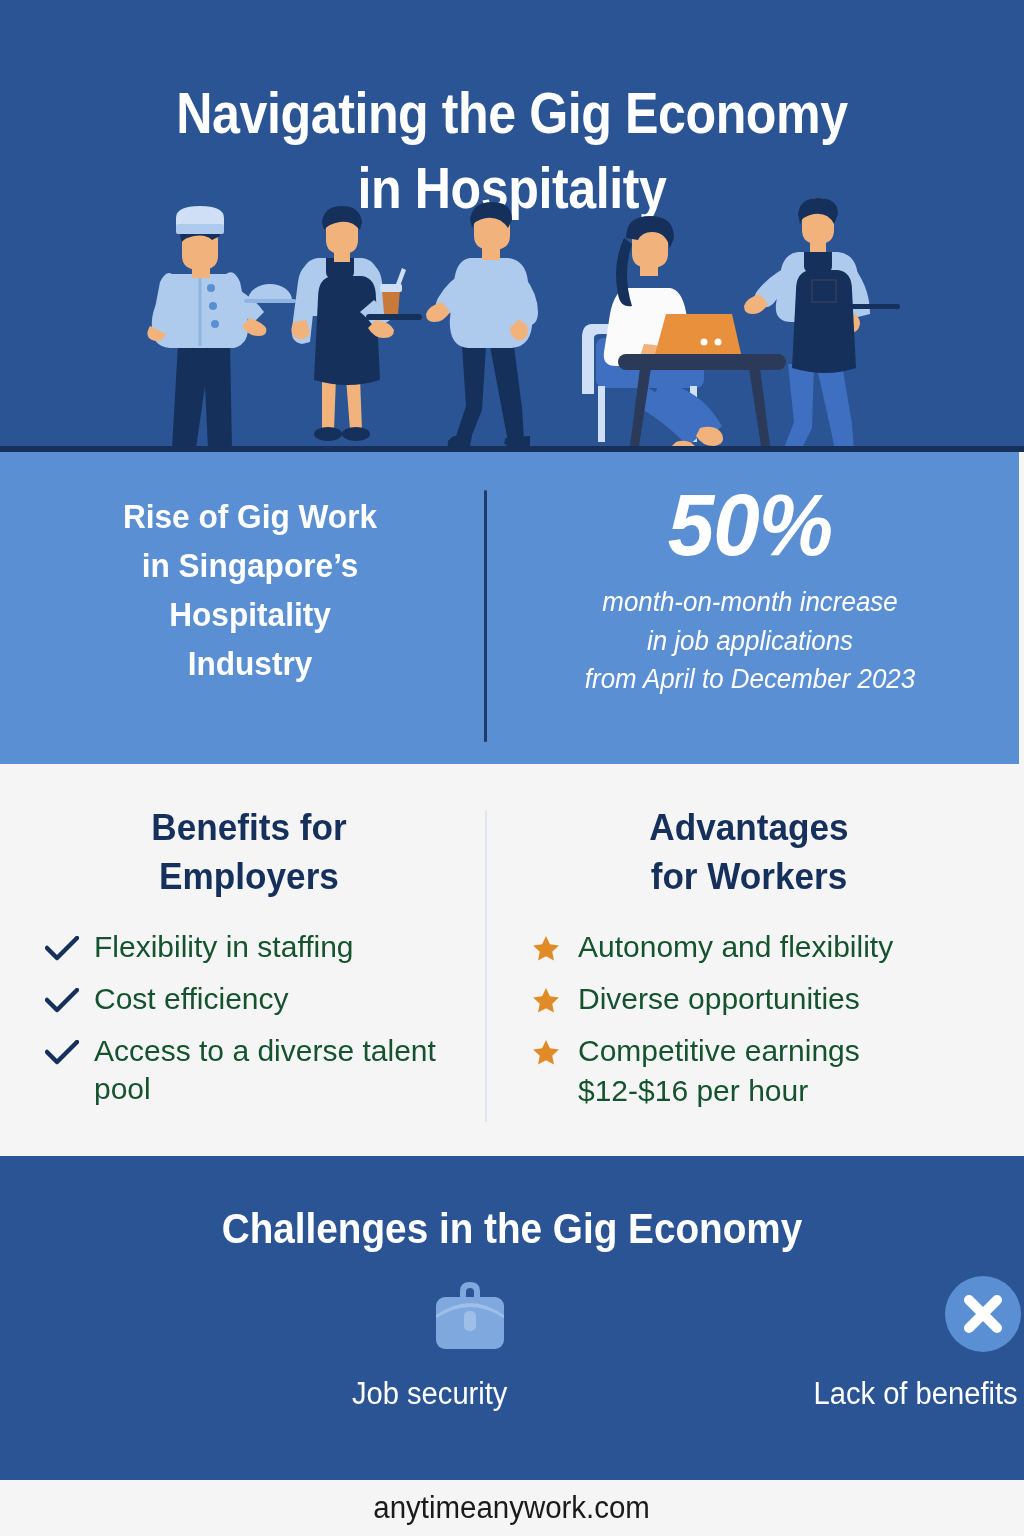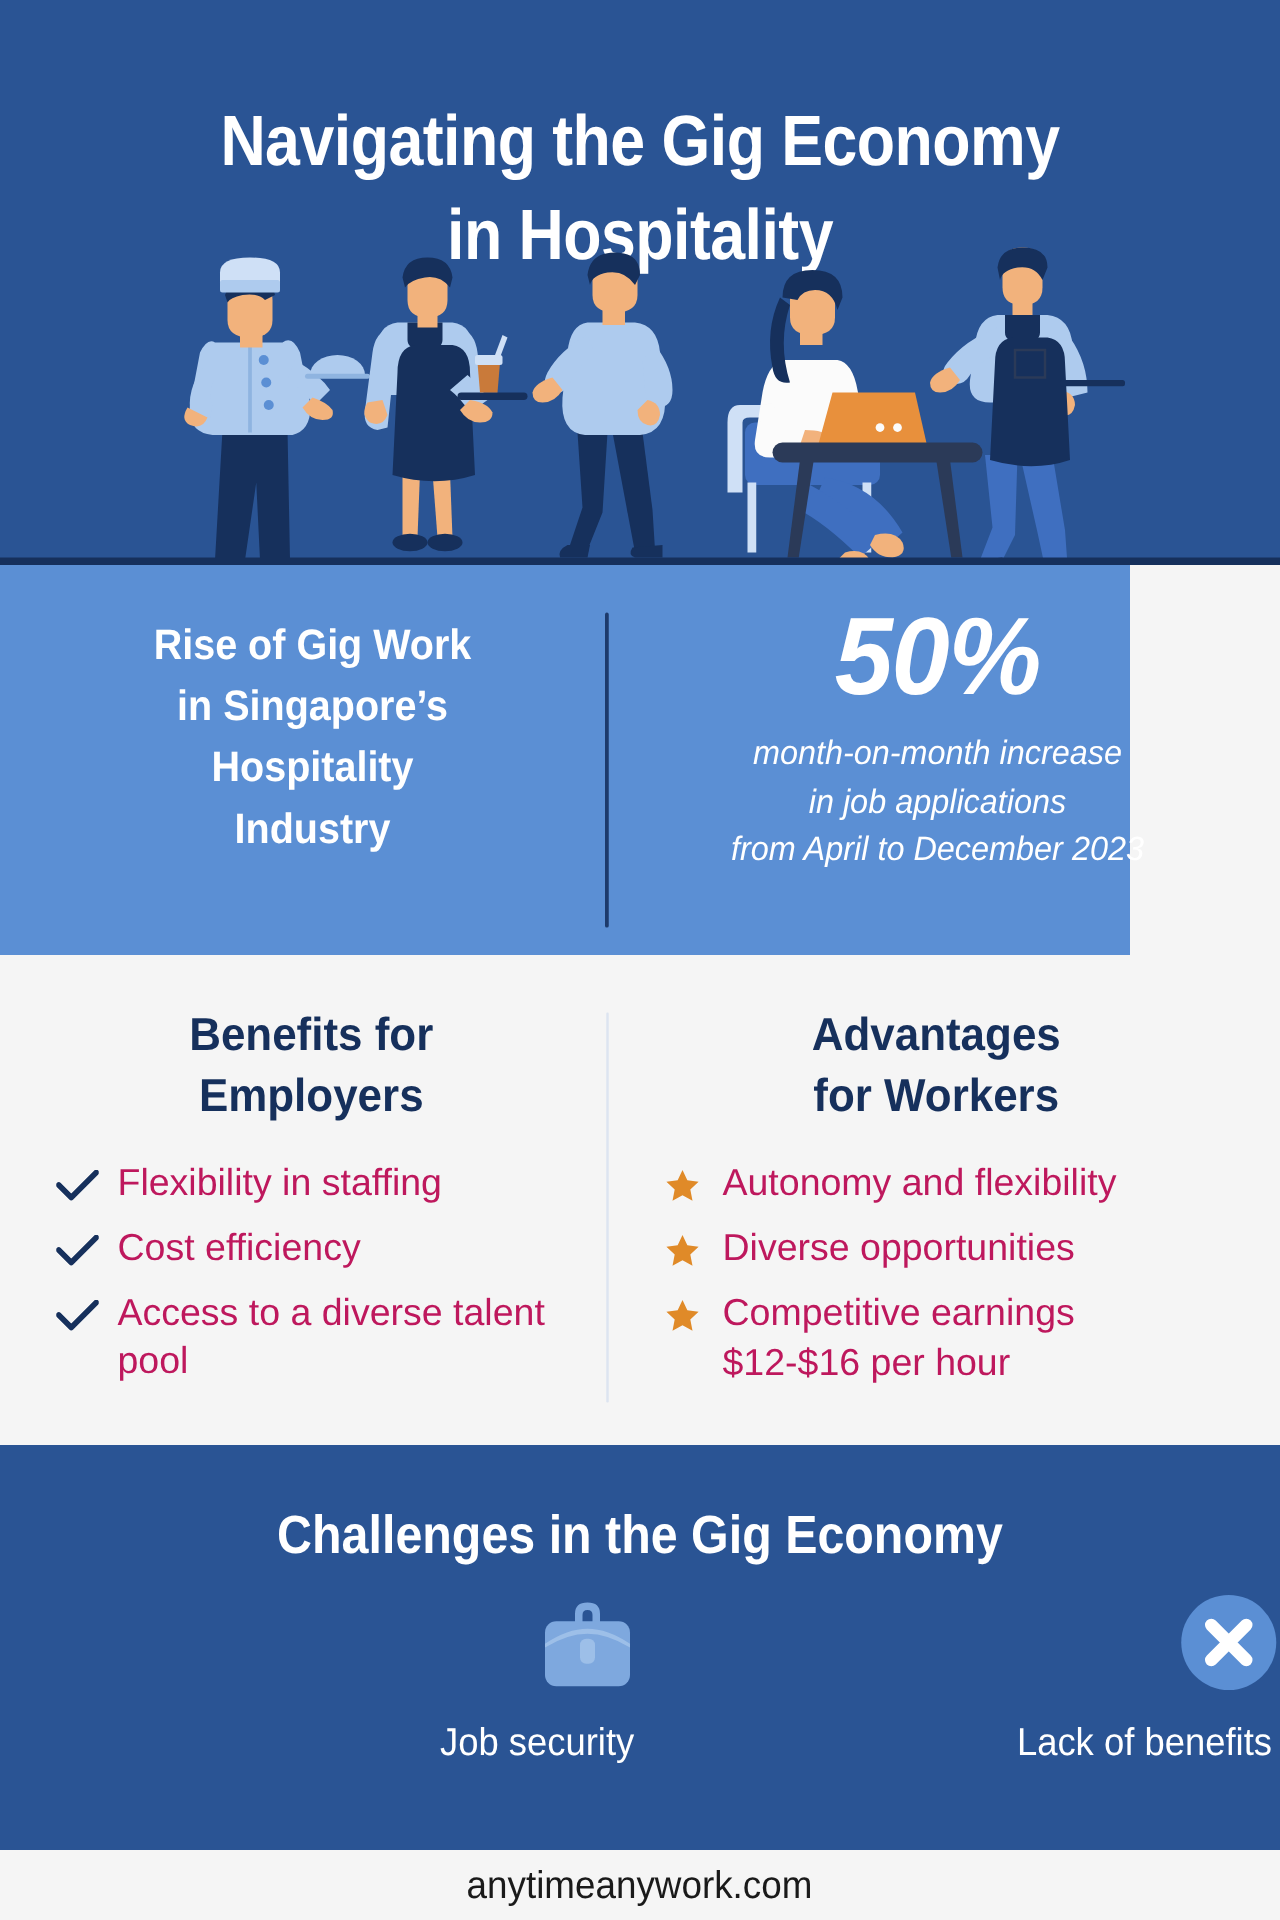--- a/index.html
+++ b/index.html
@@ -32,21 +32,21 @@
     white-space:pre-line;
   }
   .floor{
     position:absolute;left:0;top:446px;width:1024px;height:6px;
     background:#16305c;
   }
   .illus{position:absolute;left:0;top:196px;width:1024px;height:256px;}
 
   
   .statband{
-    position:absolute;left:0;top:452px;width:904px;height:312px;
+    position:absolute;left:0;top:452px;width:1019px;height:312px;
     background:#5b8fd4;
   }
   .stat-divider{
     position:absolute;left:484px;top:38px;width:3px;height:252px;
     background:#1d3a6b;border-radius:2px;
   }
   .stat-left{
     position:absolute;left:40px;top:40px;width:420px;
     text-align:center;color:#ffffff;
     font-size:34px;font-weight:bold;line-height:1.44;
@@ -83,21 +83,21 @@
   .col-head{
     text-align:center;color:#16305c;
     font-size:37px;font-weight:bold;line-height:1.32;
     padding-top:40px;white-space:pre-line;
     transform:scaleX(0.95);transform-origin:center top;
   }
   .list{margin:26px 0 0 0;padding:0;list-style:none;}
   .list li{
     display:flex;align-items:flex-start;
     margin:0 0 12px 0;
-    color:#be185d;font-size:30px;line-height:1.28;
+    color:#14532d;font-size:30px;line-height:1.28;
   }
   .col-left .list{padding-left:36px;}
   .col-right .list{padding-left:20px;}
   .bullet-ico{
     flex:0 0 auto;width:40px;height:38px;
     display:flex;align-items:center;justify-content:center;
     margin-right:12px;margin-top:2px;
   }
   .li-text{flex:1 1 auto;}
   .sub-bold{display:block;font-weight:normal;margin-top:2px;}

